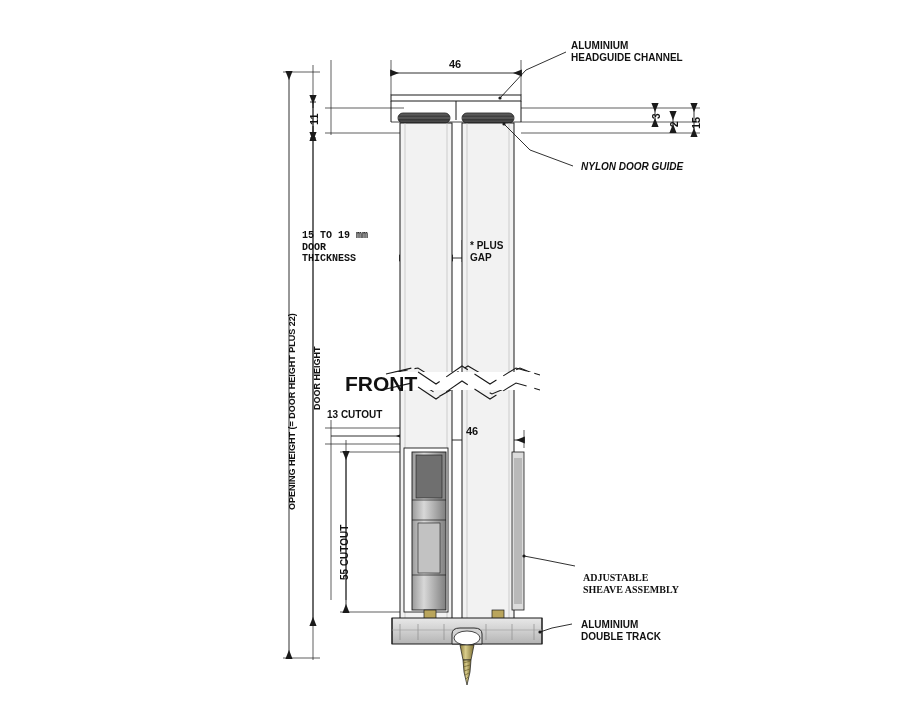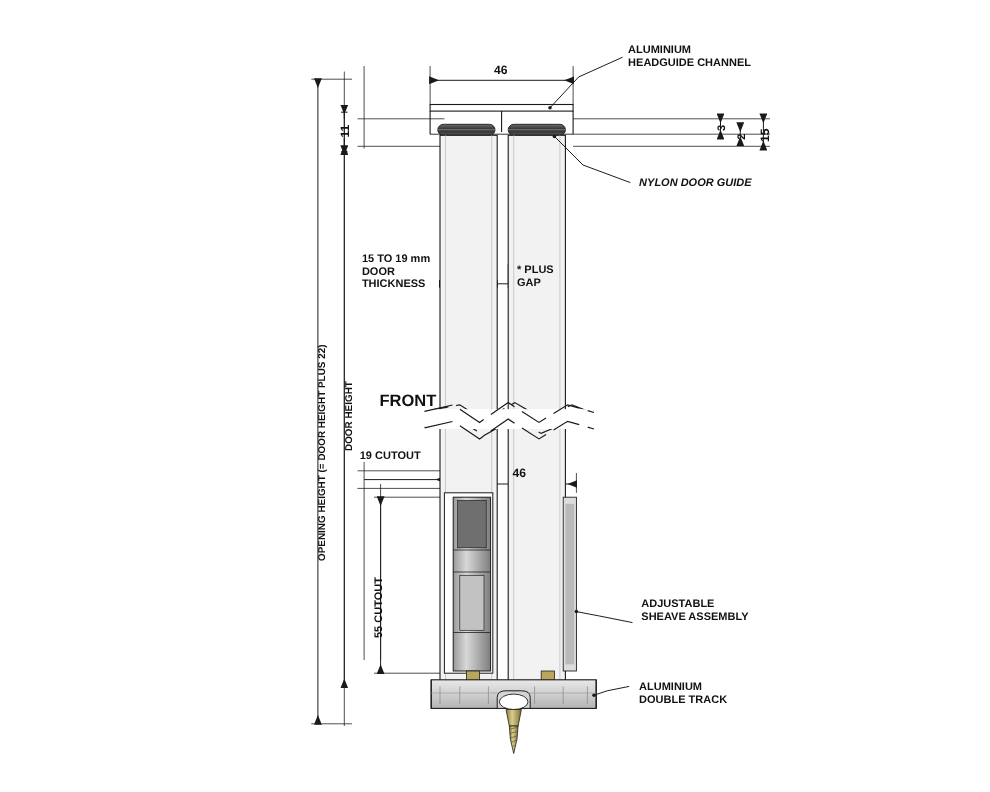--- a/index.html
+++ b/index.html
@@ -19,21 +19,21 @@
     position: absolute;
     font-family: "Liberation Sans", sans-serif;
     font-weight: bold;
     color: #111111;
     white-space: pre;
     line-height: 1.15;
   }
   .lbl.small { font-size: 10px; }
   .lbl.tiny { font-size: 9px; }
   .lbl.med { font-size: 11px; }
-  .lbl.big { font-size: 15px; }
+  .lbl.big { font-size: 21px; margin-top: 16px; }
   .rot90 {
     transform: rotate(-90deg);
     transform-origin: left top;
   }
   .svg-layer {
     position: absolute;
     left: 0; top: 0;
     width: 900px;
     height: 720px;
   }
@@ -199,34 +199,34 @@
       <path d="M572,624 L552,628 L540,632" stroke-width="0.9"></path>
       <circle cx="540" cy="632" r="1.6" fill="#1a1a1a" stroke="none"></circle>
     </g>
   </svg>
 
   <div class="lbl small" style="left:571px; top:40px;">ALUMINIUM
 HEADGUIDE CHANNEL</div>
 
   <div class="lbl small" style="left:581px; top:161px;font-style:italic;">NYLON DOOR GUIDE</div>
 
-  <div class="lbl small" style="left:329px; top:230px;">15 TO 19 mm
+  <div class="lbl small" style="left:302px; top:230px;font-family:Liberation Mono, monospace;">15 TO 19 mm
 DOOR
 THICKNESS</div>
 
   <div class="lbl small" style="left:470px; top:240px;">* PLUS
 GAP</div>
 
   <div class="lbl big" style="left:345px; top:356px;">FRONT</div>
 
-  <div class="lbl small" style="left:327px; top:409px;">19 CUTOUT</div>
+  <div class="lbl small" style="left:327px; top:409px;">13 CUTOUT</div>
 
   <div class="lbl small rot90" style="left:339px; top:580px;">55 CUTOUT</div>
 
-  <div class="lbl small" style="left:583px; top:544px;">ADJUSTABLE
+  <div class="lbl small" style="left:583px; top:572px;font-family:Liberation Serif, serif;">ADJUSTABLE
 SHEAVE ASSEMBLY</div>
 
   <div class="lbl small" style="left:581px; top:619px;">ALUMINIUM
 DOUBLE TRACK</div>
 
   <div class="lbl tiny rot90" style="left:287px; top:510px;">OPENING HEIGHT (= DOOR HEIGHT PLUS 22)</div>
 
   <div class="lbl tiny rot90" style="left:312px; top:410px;">DOOR HEIGHT</div>
 
   <div class="lbl med" style="left:449px; top:58px;">46</div>

